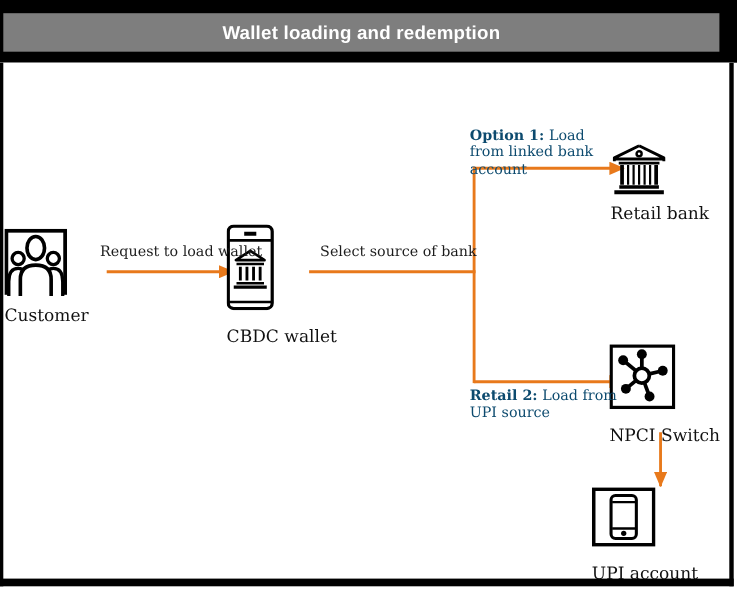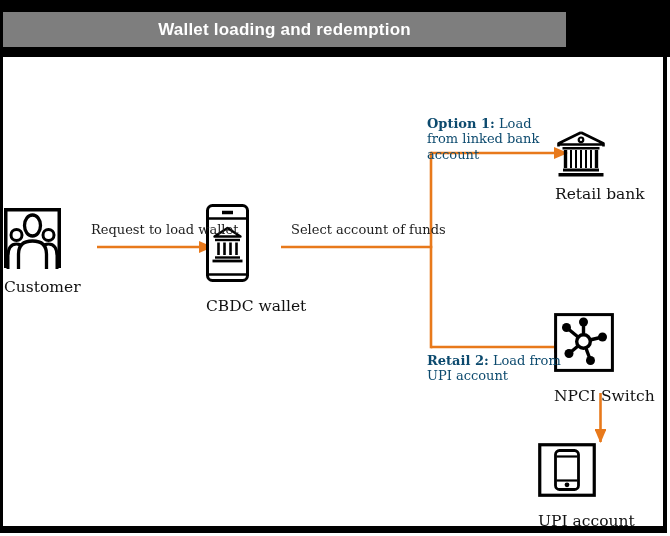--- a/index.html
+++ b/index.html
@@ -6,21 +6,21 @@
     --accent:#E8791B;
     --titlebar:#7E7E7E;
     --ink:#000000;
     --canvas:#FFFFFF;
   }
   *{margin:0;padding:0;box-sizing:border-box}
   html,body{width:670px;height:536px;background:#fff;overflow:hidden;
     font-family:"DejaVu Serif", serif;}
   .page{position:relative;width:670px;height:536px;background:#fff}
   .top-black{position:absolute;left:0;top:0;width:670px;height:57px;background:#000}
-  .titlebar{position:absolute;left:3px;top:12px;width:563px;height:35px;
+  .titlebar{position:absolute;left:3px;top:12px;width:651px;height:35px;
     background:var(--titlebar);display:flex;align-items:center;justify-content:center}
   .titlebar span{color:#fff;font-family:"Liberation Sans", sans-serif;
     font-weight:700;font-size:17px;letter-spacing:.2px}
   .frame{position:absolute;left:0;top:57px;width:667px;height:476px;background:var(--canvas);
     border:0 solid #000;border-left-width:3px;border-right-width:4px;border-bottom-width:7px}
   .content{position:absolute;left:0;top:0;width:660px;height:469px}
   .connectors{position:absolute;left:0;top:0}
   .node{position:absolute;display:flex;flex-direction:column;align-items:flex-start;color:var(--ink)}
   .node-label{font-size:15.5px;color:#111;white-space:nowrap;text-align:center}
   .edge-label{position:absolute;font-size:13px;color:#1c1c1c;white-space:nowrap}
@@ -134,25 +134,25 @@
           <rect x="17.5" y="7.5" width="23" height="39" rx="4" fill="#fff" stroke="#000" stroke-width="2.8"></rect>
           <line x1="18.5" y1="13.5" x2="39.5" y2="13.5" stroke="#000" stroke-width="2.2"></line>
           <line x1="18.5" y1="37.5" x2="39.5" y2="37.5" stroke="#000" stroke-width="2.2"></line>
           <circle cx="29" cy="41.8" r="2.4" fill="#000"></circle>
         </svg>
         <div class="node-label mt4">UPI account</div>
       </div>
 
       <div class="edge-label" style="left:88px;top:165px;width:140px">Request to load wallet</div>
 
-      <div class="edge-label" style="left:288px;top:165px;width:140px">Select account of funds</div>
+      <div class="edge-label" style="left:288px;top:165px;width:140px">Select source of bank</div>
 
       <div class="option-label" style="left:424px;top:59px;width:134px">
         <b>Option 1:</b><span> Load from linked bank account</span>
       </div>
 
       <div class="option-label" style="left:424px;top:296px;width:134px">
-        <b>Retail 2:</b><span> Load from UPI account</span>
+        <b>Retail 2:</b><span> Load from UPI source</span>
       </div>
 
     </div>
   </div>
 </div>
 
 </body></html>

